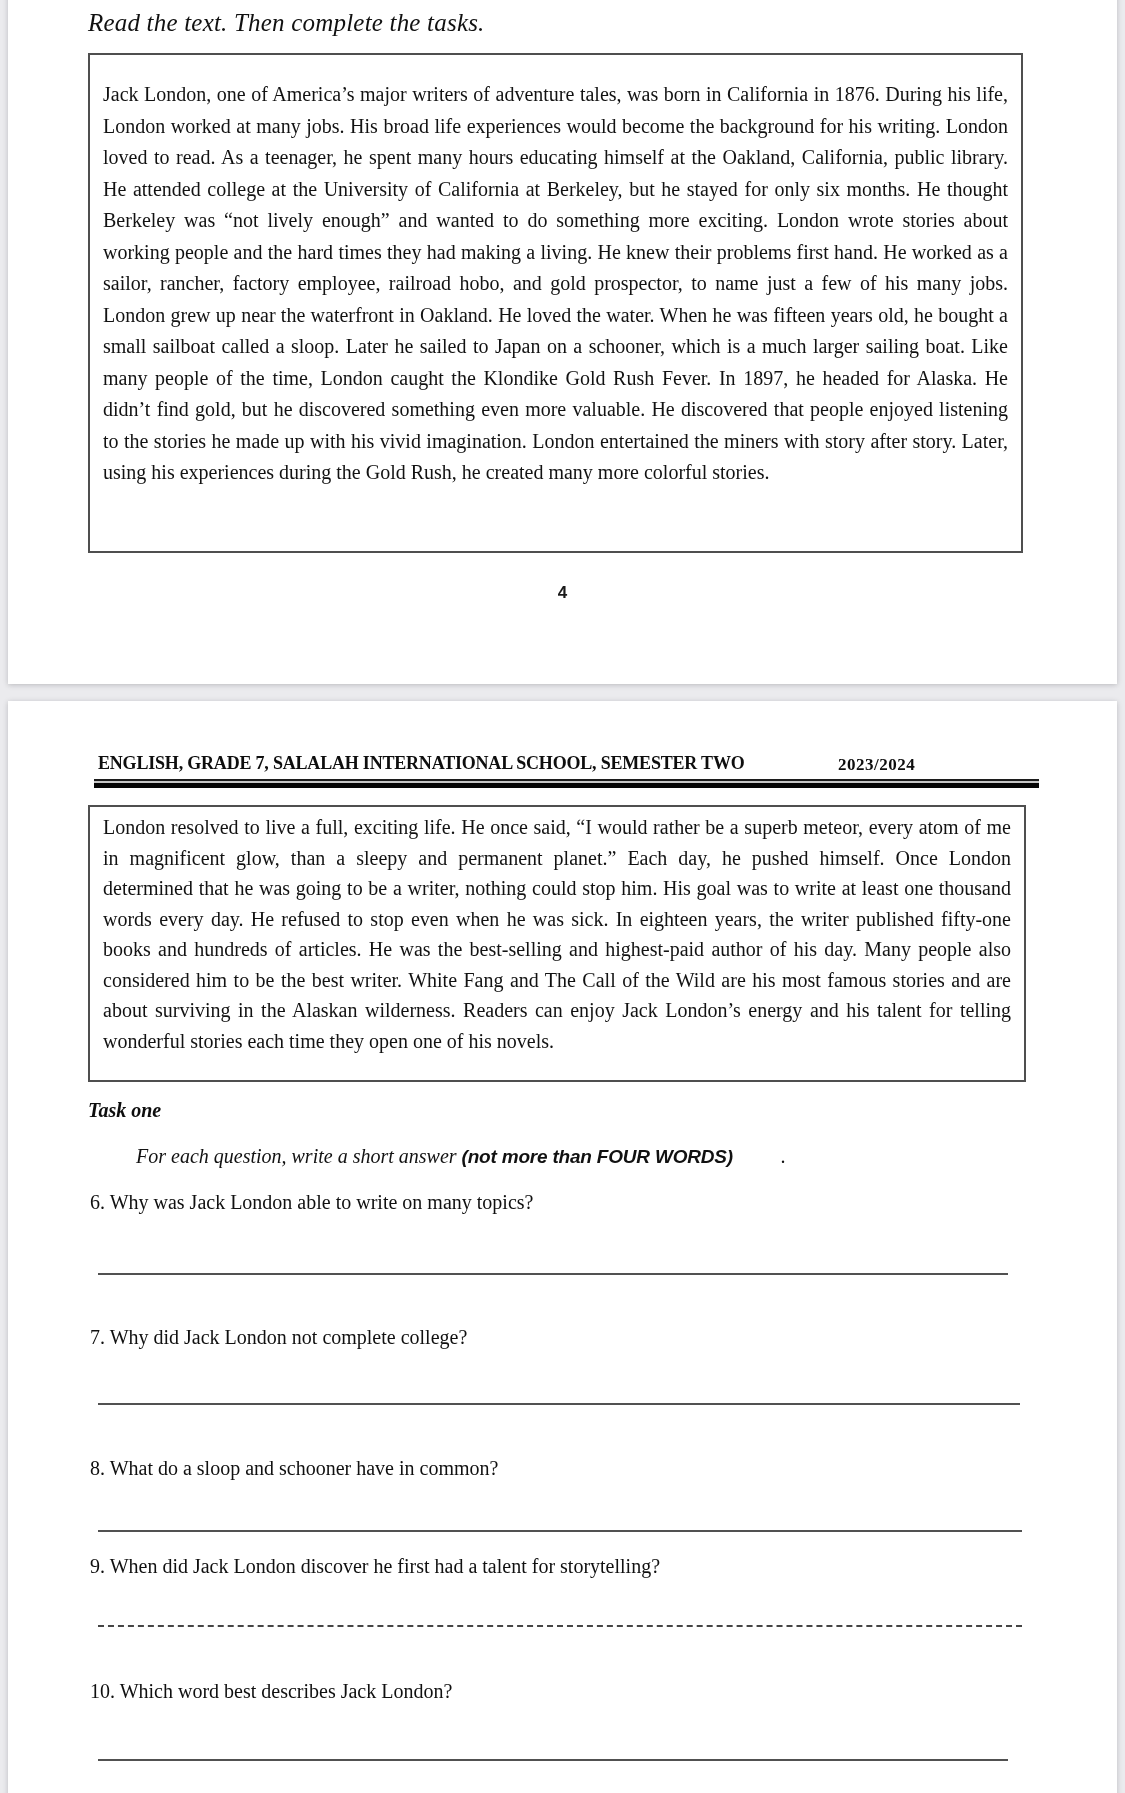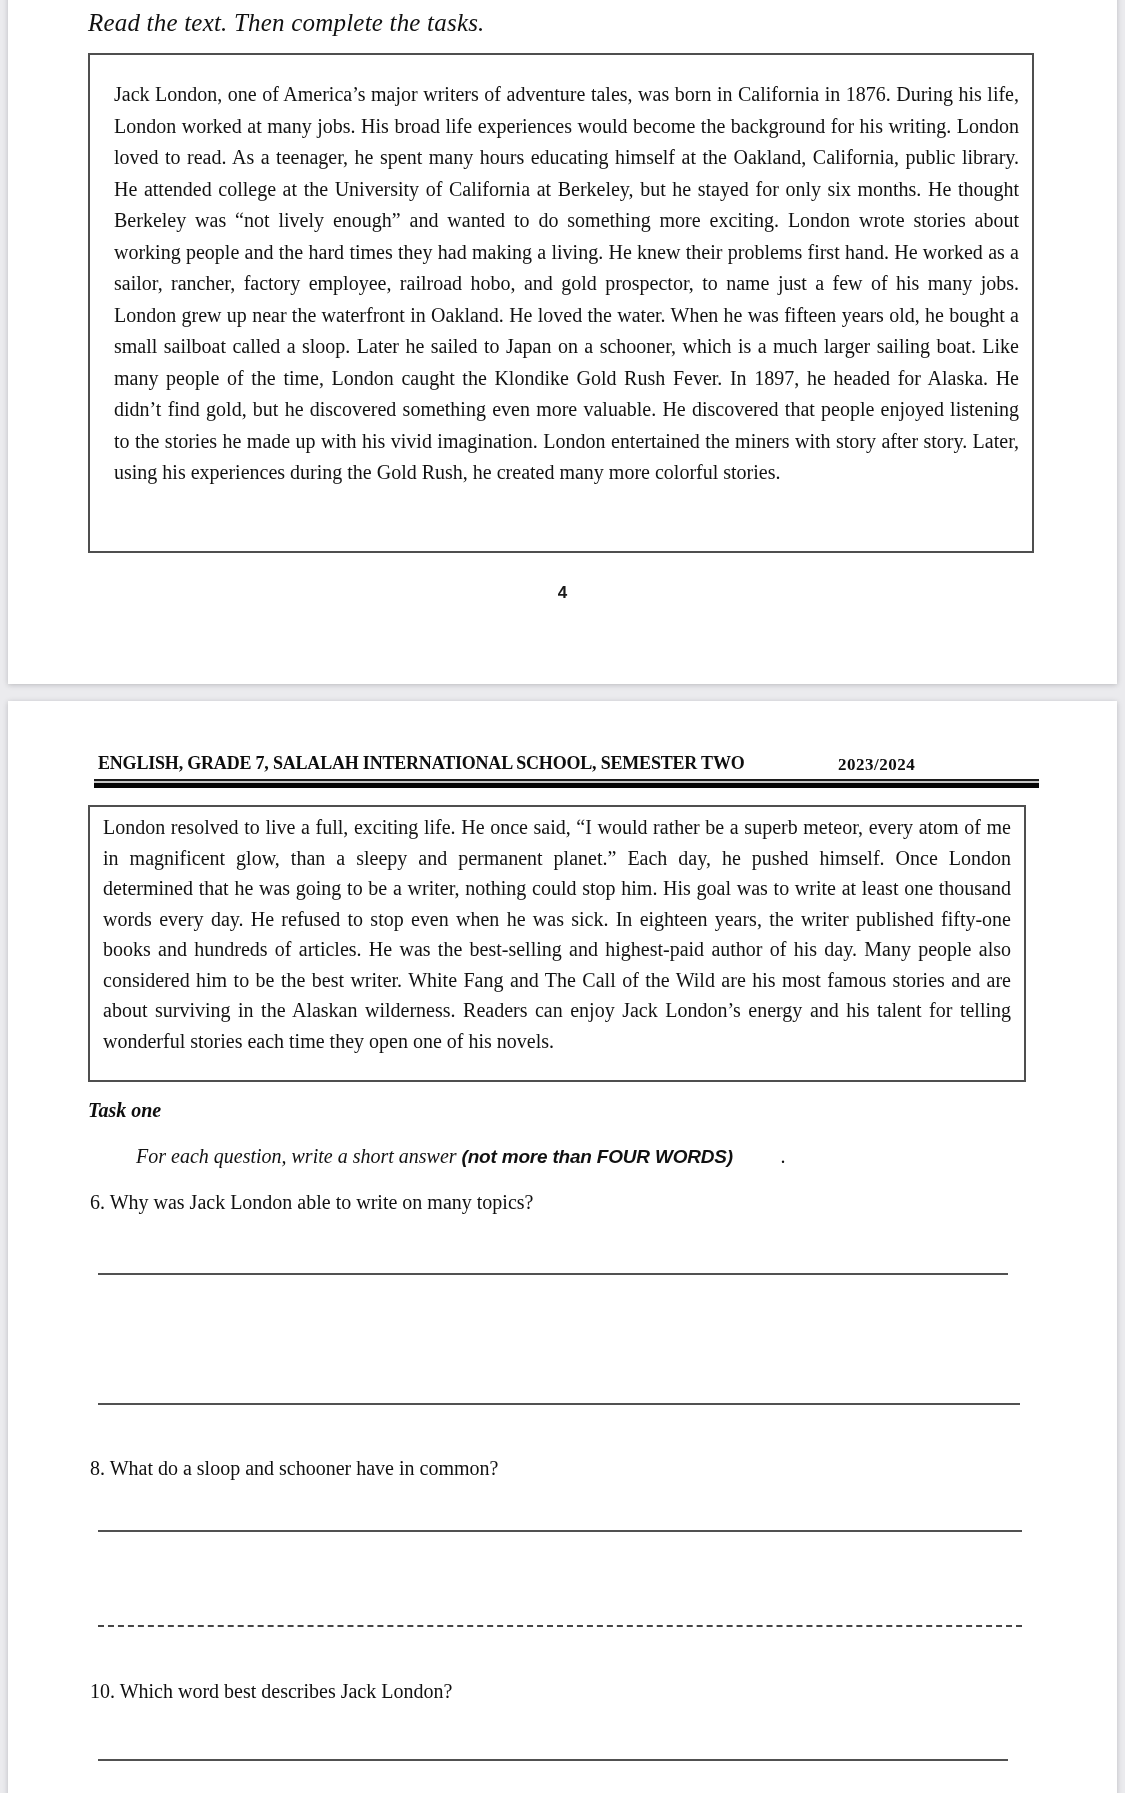--- a/index.html
+++ b/index.html
@@ -27,21 +27,21 @@
   }
   .textbox{
     position:absolute;
     border:2px solid #4f4f4f;
     background:#fff;
     text-align:justify;
     font-size:20px;color:#121212;
   }
   .box-1{
     left:80px;top:61px;width:905px;
-    padding:24px 13px 12px 24px;
+    padding:24px 13px 12px 13px;
     line-height:31.5px;
     min-height:460px;
   }
   .textbox p{margin:0;}
   .page-num{
     position:absolute;left:0;top:591px;width:100%;
     text-align:center;
     font-family:"Liberation Sans", sans-serif;
     font-weight:bold;font-size:17px;color:#1a1a1a;
   }
@@ -127,22 +127,24 @@
 
   <div class="task-title">Task one</div>
 
   <div class="task-instruction">
     <span class="it">For each question, write a short answer </span><span class="bold-sans">(not more than FOUR WORDS)</span><span class="it">.</span>
   </div>
 
   <div class="question q-6">6. Why was Jack London able to write on many topics?</div>
   <div class="answer-line l-1"></div>
 
+  <div class="question q-7">7. Why did Jack London not complete college?</div>
   <div class="answer-line l-2"></div>
 
   <div class="question q-8">8. What do a sloop and schooner have in common?</div>
   <div class="answer-line l-3"></div>
 
+  <div class="question q-9">9. When did Jack London discover he first had a talent for storytelling?</div>
   <div class="answer-line l-4"></div>
 
   <div class="question q-10">10. Which word best describes Jack London?</div>
   <div class="answer-line l-5"></div>
 </section>
 
 </body></html>

